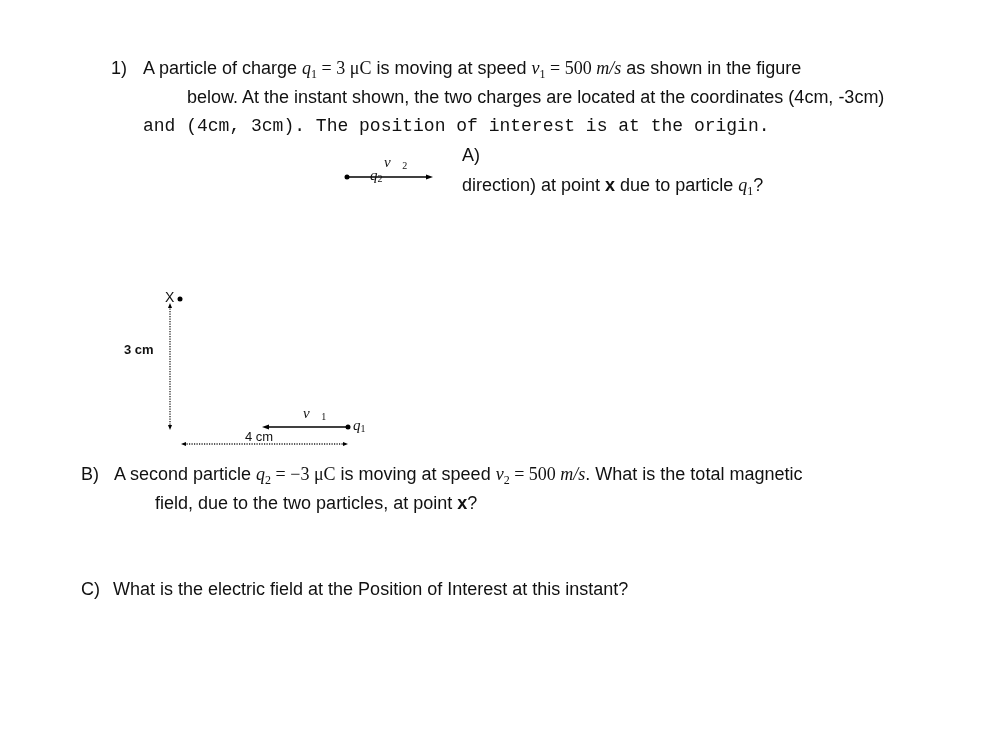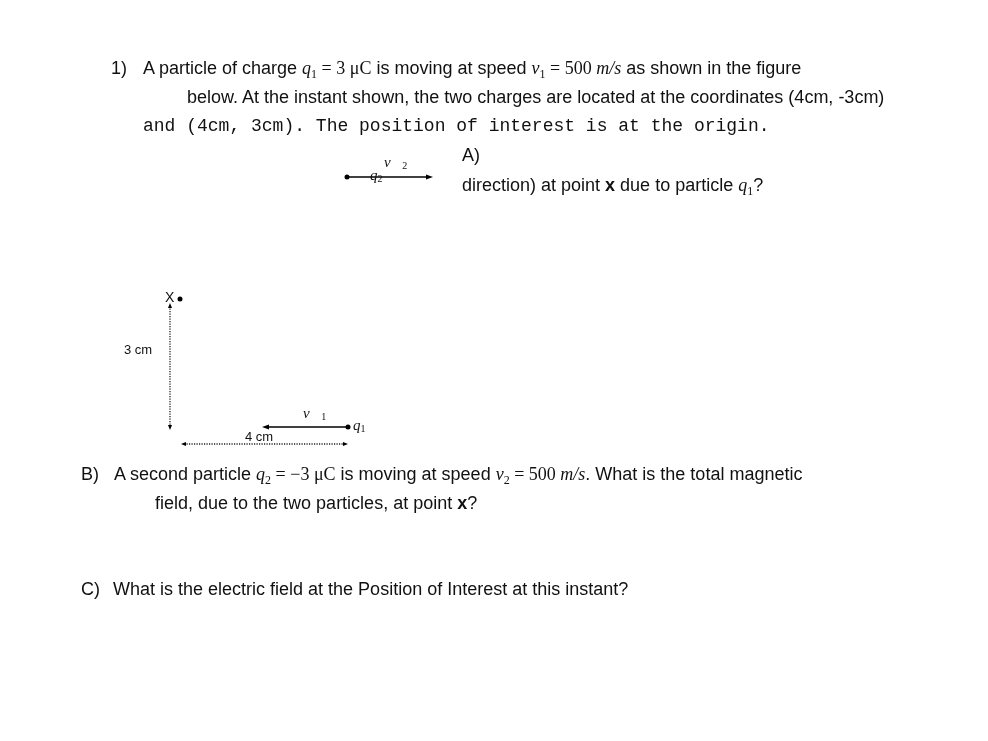--- a/index.html
+++ b/index.html
@@ -57,21 +57,21 @@
 </div>
 <div class="small m" style="left:384px; top:155px; font-size:15px;">
   <span>v⃗</span><span class="sub" style="font-size:10px;vertical-align:-2px;">2</span>
 </div>
 <div class="small m" style="left:353px; top:418px; font-size:15px;">
   <span>q</span><span class="sub" style="font-size:10px;vertical-align:-2px;">1</span>
 </div>
 <div class="small m" style="left:303px; top:406px; font-size:15px;">
   <span>v⃗</span><span class="sub" style="font-size:10px;vertical-align:-2px;">1</span>
 </div>
-<div class="small" style="left:124px; top:342px;">3 cm</div>
+<div class="small" style="left:124px; top:342px;font-weight:bold;">3 cm</div>
 <div class="small" style="left:245px; top:429px;">4 cm</div>
 
 <div class="t" style="left:81px; top:463px;">B)</div>
 <div class="t" style="left:114px; top:463px;">
   <span>A second particle </span><span class="m">q</span><span class="sub">2</span><span class="mu"> = −3 μC</span><span> is moving at speed </span><span class="m">v</span><span class="sub">2</span><span class="mu"> = 500 </span><span class="m">m/s</span><span>. What is the total magnetic</span>
 </div>
 <div class="t" style="left:113px; top:492px;margin-left:42px;">
   <span>field, due to the two particles, at point </span><span class="b">x</span><span>?</span>
 </div>
 

